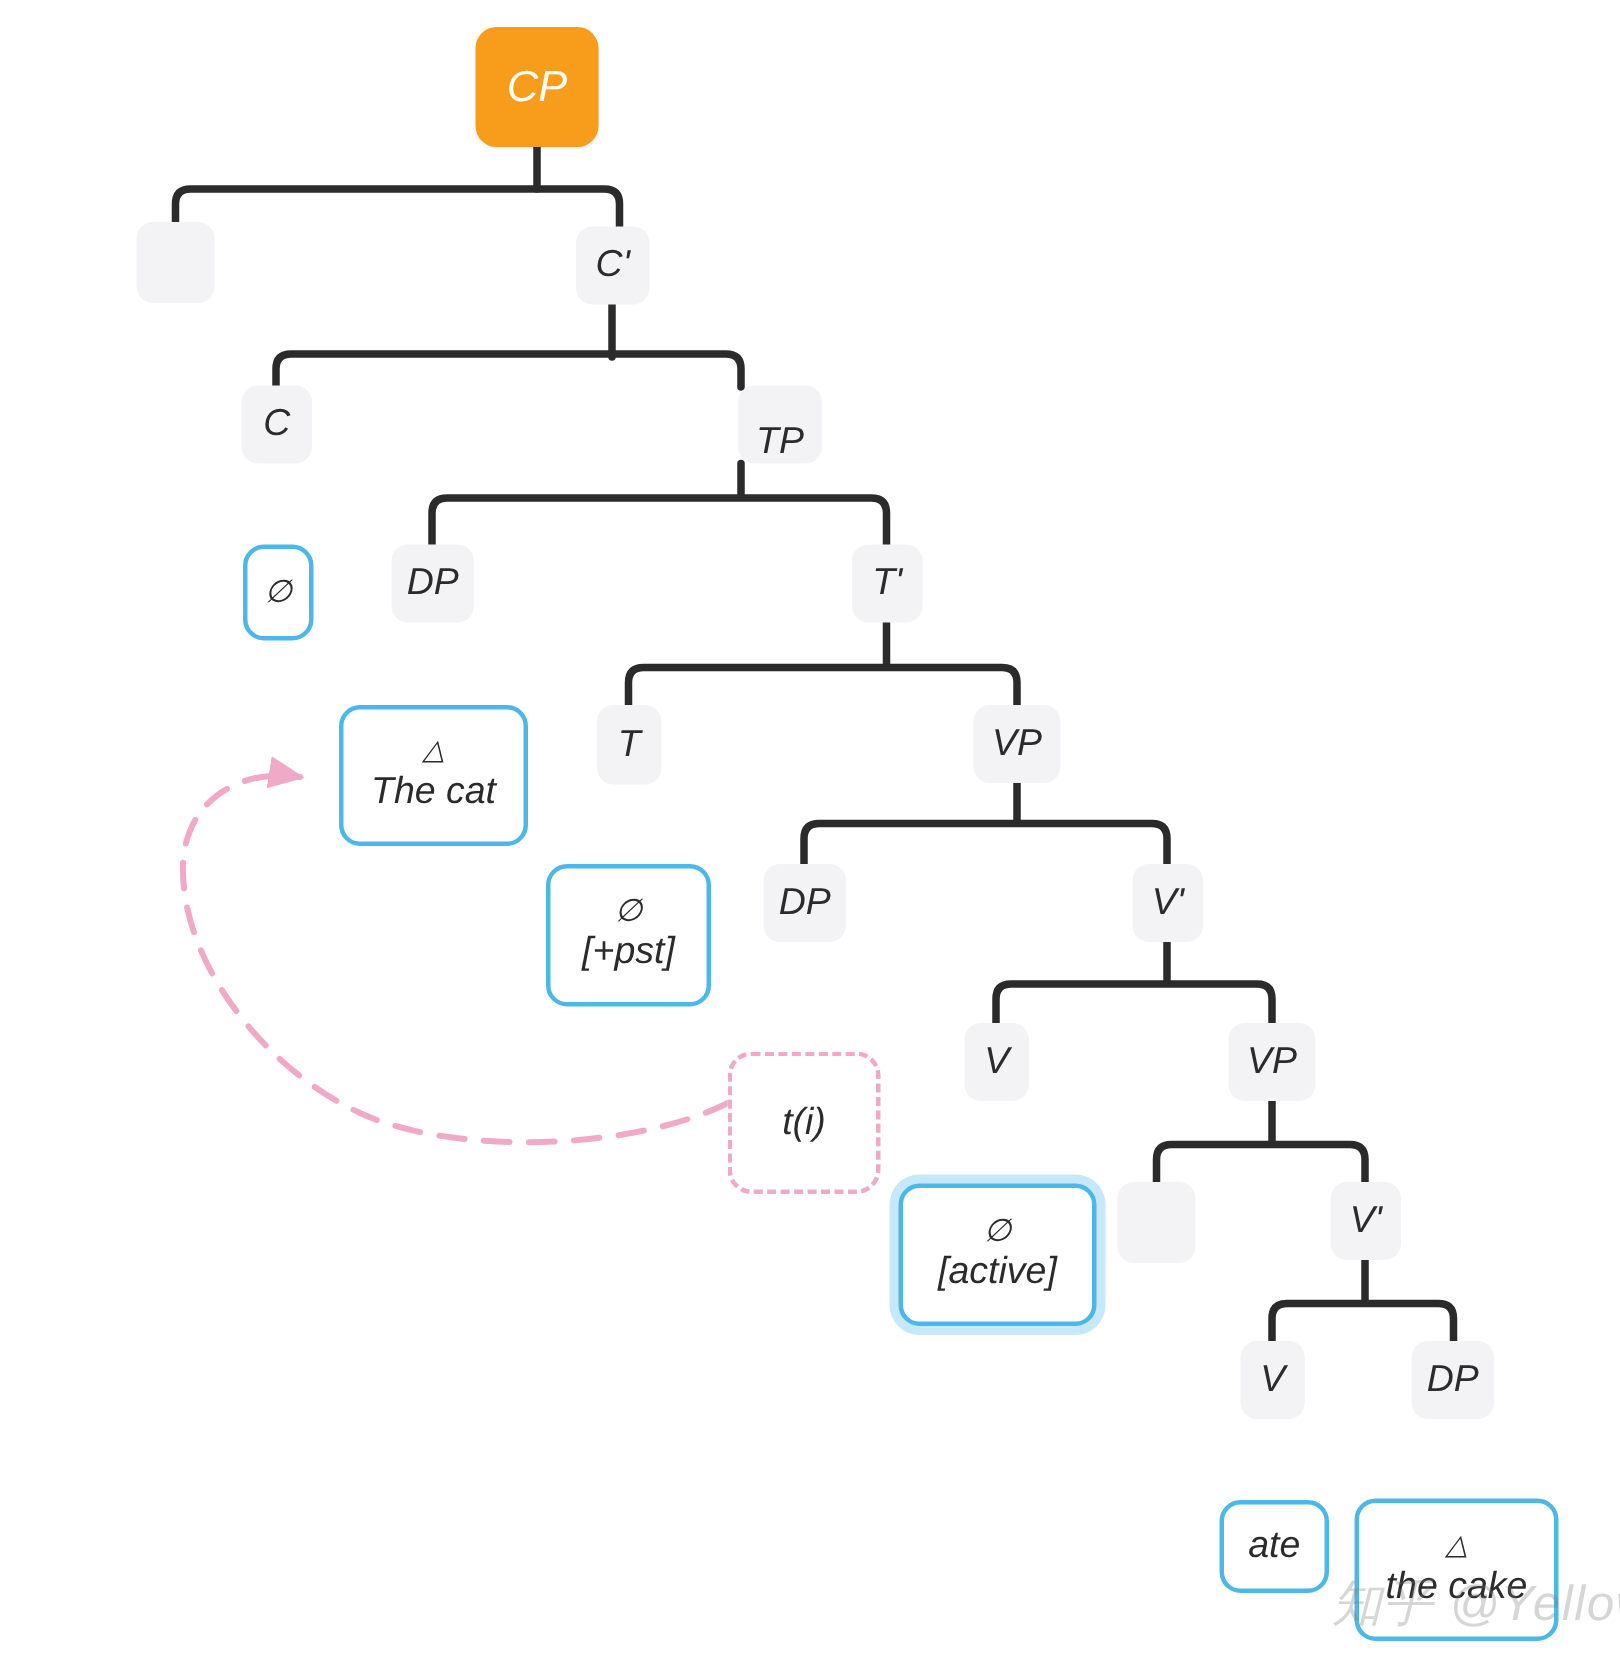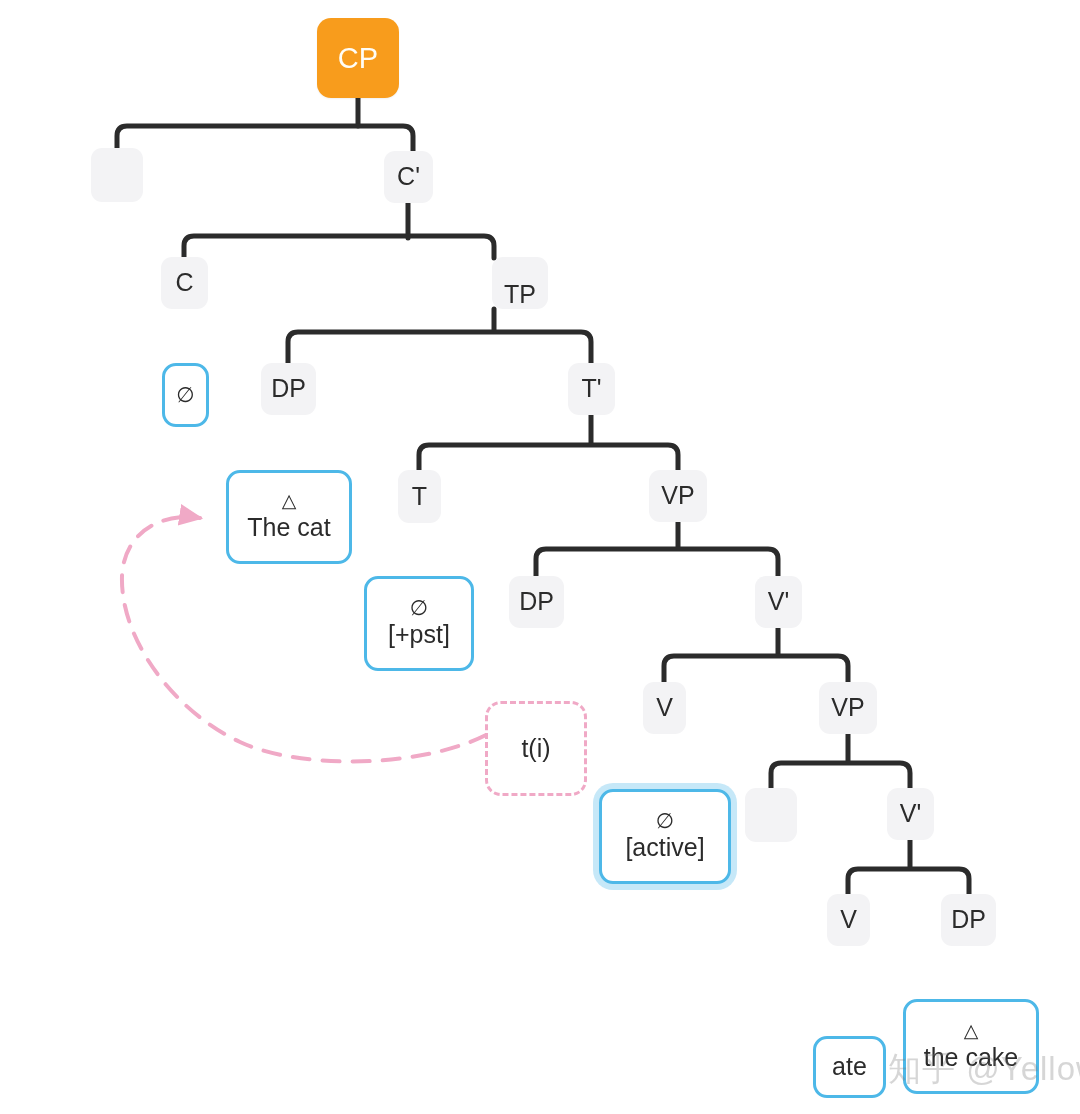--- a/index.html
+++ b/index.html
@@ -4,21 +4,21 @@
 <style>
   html,body{margin:0;padding:0;}
   body{
     width:1080px;height:1114px;
     background:#ffffff;
     font-family:"Liberation Sans", sans-serif;
     position:relative;
     overflow:hidden;
     color:#2b2b2b;
   }
-  #stage{position:absolute;left:0;top:0;width:1080px;height:1114px;}
+  #stage{position:absolute;left:0;top:0;width:1080px;height:1114px;font-style:italic;}
 
   
   #wires{position:absolute;left:0;top:0;width:1080px;height:1114px;z-index:1;}
   #arrows{position:absolute;left:0;top:0;width:1080px;height:1114px;z-index:2;}
 
   
   .node{
     position:absolute;z-index:3;
     display:flex;flex-direction:column;
     align-items:center;justify-content:center;
@@ -225,21 +225,21 @@
   </div>
 
   <div class="node cat" style="left:827px;top:894px;width:43px;height:52px;">
     <span>V</span>
   </div>
 
   <div class="node cat" style="left:941px;top:894px;width:55px;height:52px;">
     <span>DP</span>
   </div>
 
-  <div class="node lex" style="left:813px;top:1000px;width:73px;height:62px;margin-top:36px;">
+  <div class="node lex" style="left:813px;top:1000px;width:73px;height:62px;">
     <span>ate</span>
   </div>
 
   <div class="node lex" style="left:903px;top:999px;width:136px;height:95px;">
     <span class="tri">△</span>
     <span>the cake</span>
   </div>
 
 
   <div class="watermark" style="left:888px;top:1047px;">

